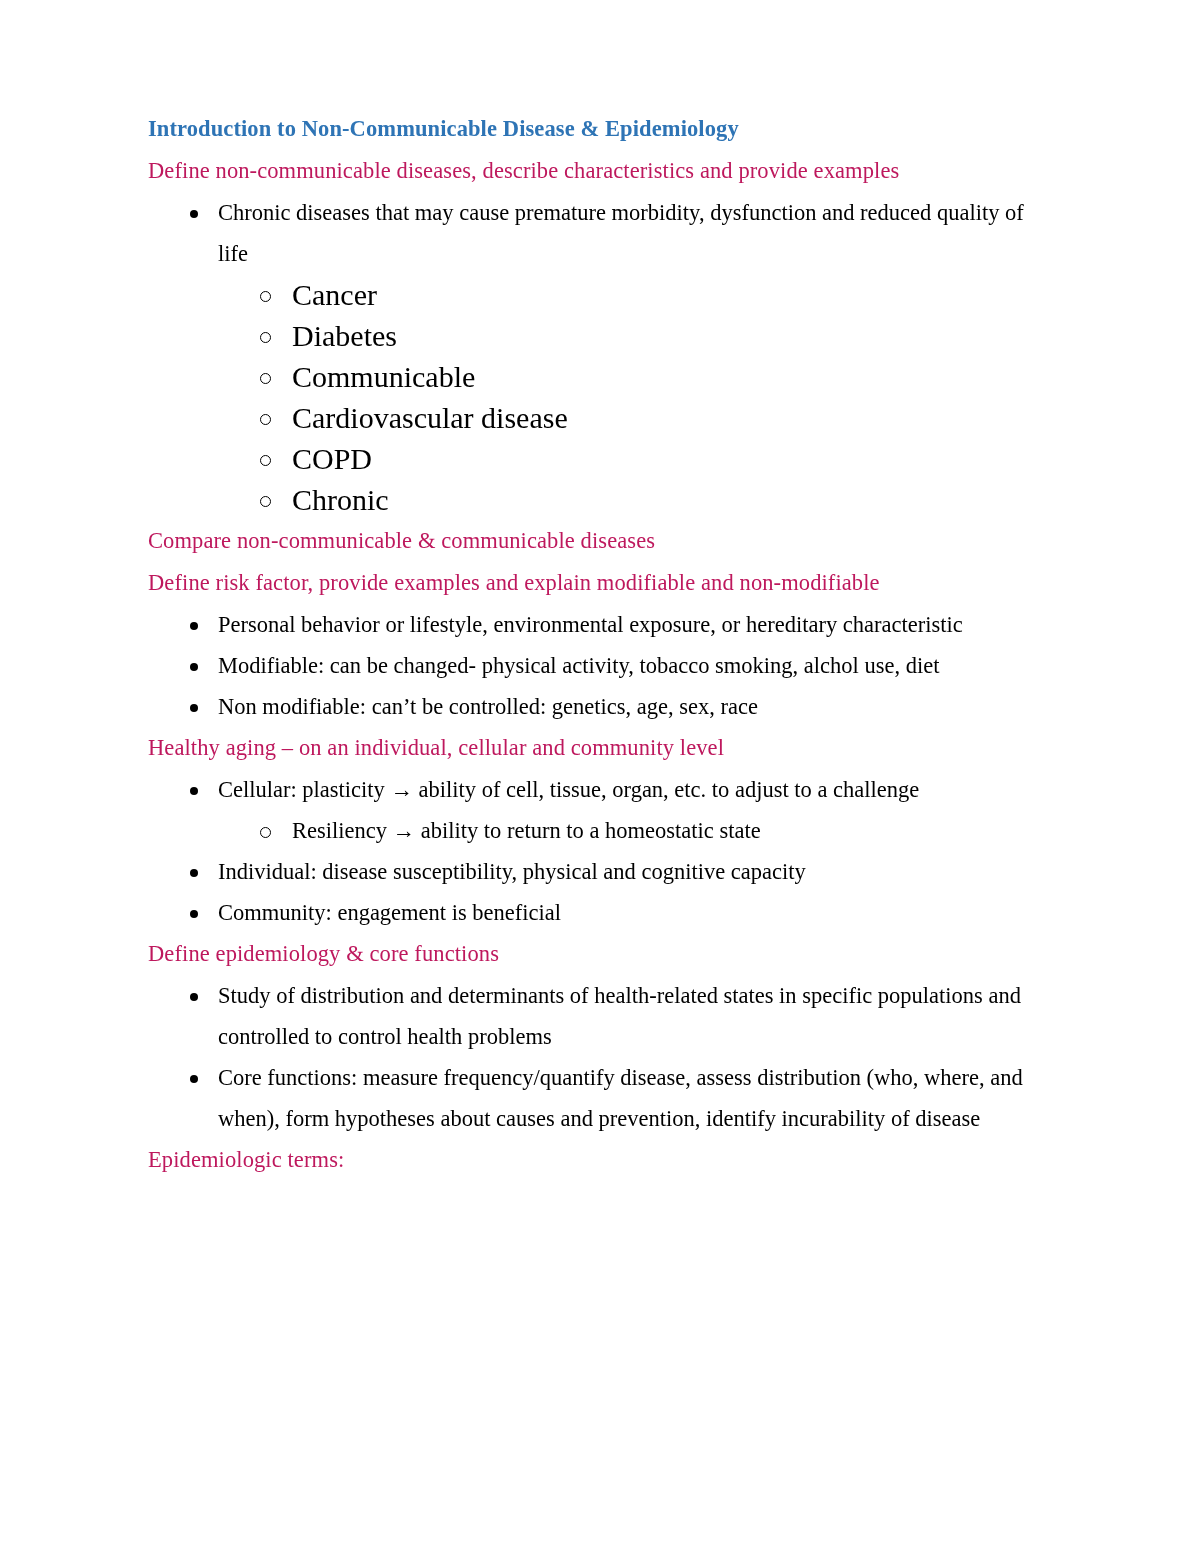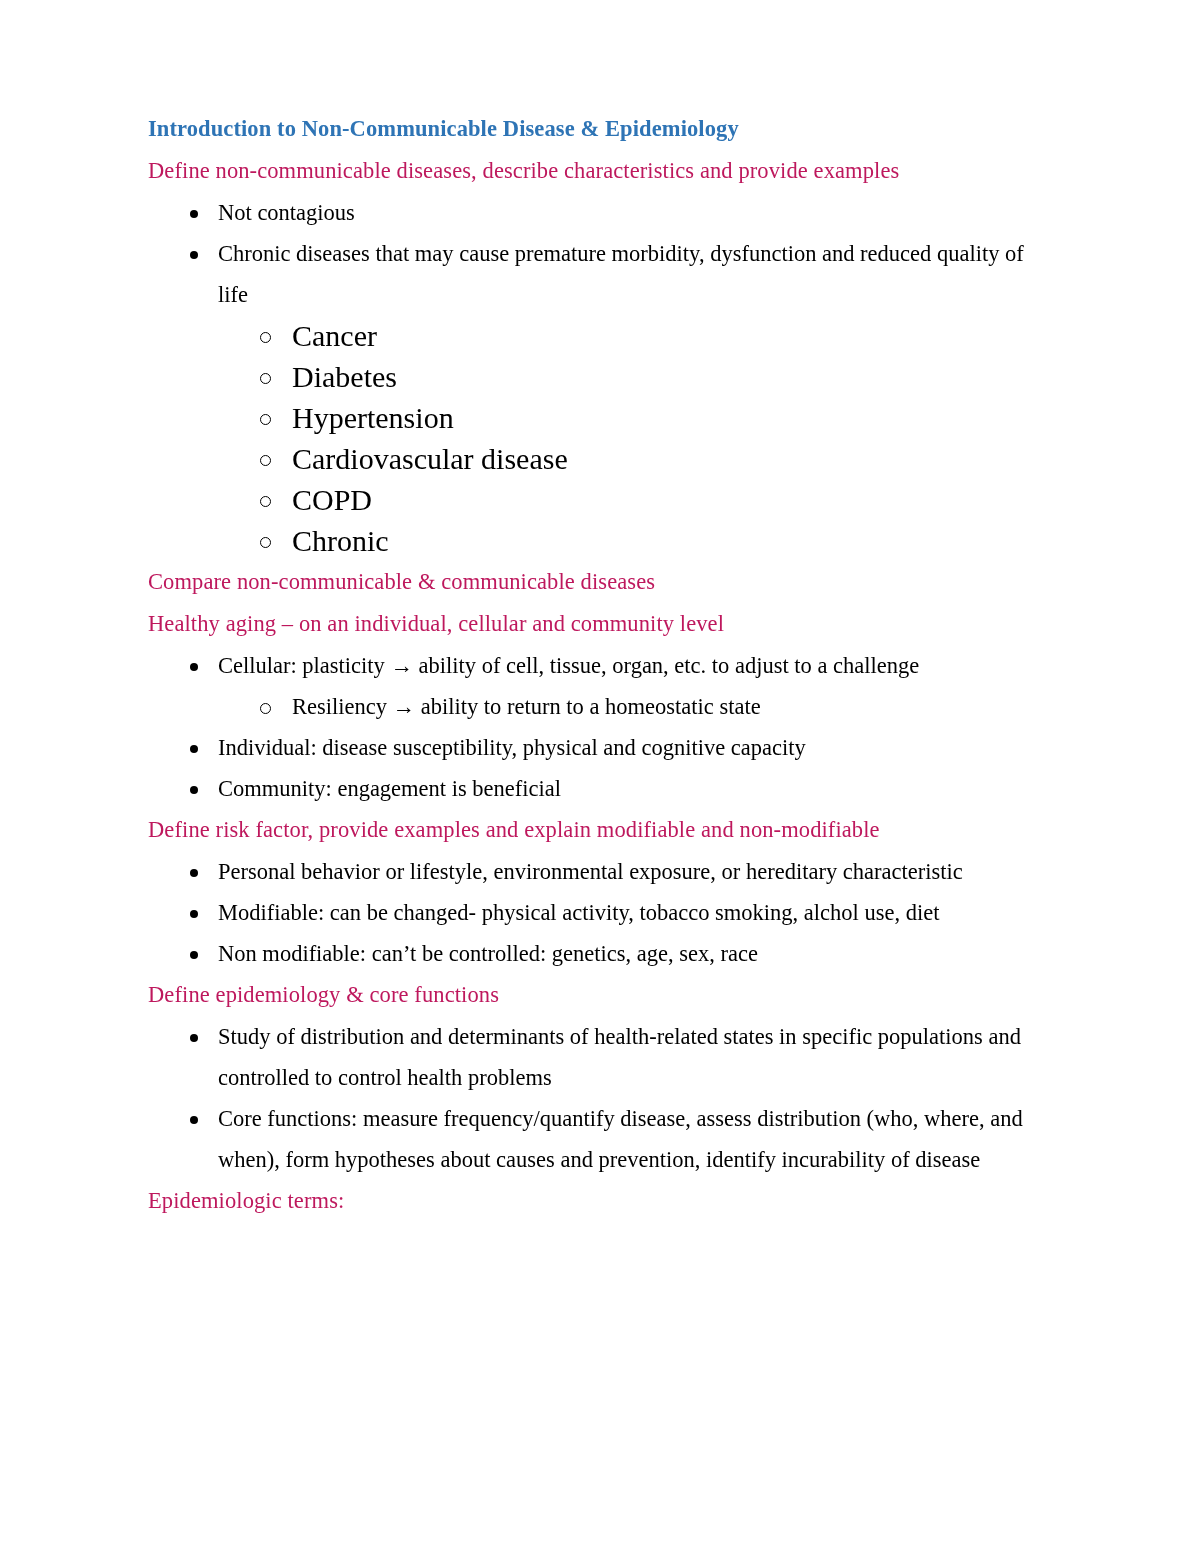--- a/index.html
+++ b/index.html
@@ -125,57 +125,56 @@
 </head>
 <body>
 
 <div class="page">
 
   <h1 class="doc-title">Introduction to Non-Communicable Disease &amp; Epidemiology</h1>
 
   <div class="block">
     <div class="section-heading">Define non-communicable diseases, describe characteristics and provide examples</div>
     <ul class="level1">
-      <li class="bullet1">Not contagious</li>
       <li class="bullet1">Chronic diseases that may cause premature morbidity, dysfunction and reduced quality of life</li>
     </ul>
     <ul class="level2">
       <li class="bullet2">Cancer</li>
       <li class="bullet2">Diabetes</li>
-      <li class="bullet2">Hypertension</li>
+      <li class="bullet2">Communicable</li>
       <li class="bullet2">Cardiovascular disease</li>
       <li class="bullet2">COPD</li>
       <li class="bullet2">Chronic</li>
     </ul>
   </div>
 
   <div class="block">
     <div class="section-heading">Compare non-communicable &amp; communicable diseases</div>
+  </div>
+
+  <div class="block">
+    <div class="section-heading">Define risk factor, provide examples and explain modifiable and non-modifiable</div>
+    <ul class="level1">
+      <li class="bullet1">Personal behavior or lifestyle, environmental exposure, or hereditary characteristic</li>
+      <li class="bullet1">Modifiable: can be changed- physical activity, tobacco smoking, alchol use, diet</li>
+      <li class="bullet1">Non modifiable: can’t be controlled: genetics, age, sex, race</li>
+    </ul>
   </div>
 
   <div class="block">
     <div class="section-heading">Healthy aging – on an individual, cellular and community level</div>
     <ul class="level1">
       <li class="bullet1">Cellular: plasticity → ability of cell, tissue, organ, etc. to adjust to a challenge</li>
     </ul>
     <ul class="nested2">
       <li class="bullet2n">Resiliency → ability to return to a homeostatic state</li>
     </ul>
     <ul class="level1">
       <li class="bullet1">Individual: disease susceptibility, physical and cognitive capacity</li>
       <li class="bullet1">Community: engagement is beneficial</li>
-    </ul>
-  </div>
-
-  <div class="block">
-    <div class="section-heading">Define risk factor, provide examples and explain modifiable and non-modifiable</div>
-    <ul class="level1">
-      <li class="bullet1">Personal behavior or lifestyle, environmental exposure, or hereditary characteristic</li>
-      <li class="bullet1">Modifiable: can be changed- physical activity, tobacco smoking, alchol use, diet</li>
-      <li class="bullet1">Non modifiable: can’t be controlled: genetics, age, sex, race</li>
     </ul>
   </div>
 
   <div class="block">
     <div class="section-heading">Define epidemiology &amp; core functions</div>
     <ul class="level1">
       <li class="bullet1">Study of distribution and determinants of health-related states in specific populations and controlled to control health problems</li>
       <li class="bullet1">Core functions: measure frequency/quantify disease, assess distribution (who, where, and when), form hypotheses about causes and prevention, identify incurability of disease</li>
     </ul>
   </div>

